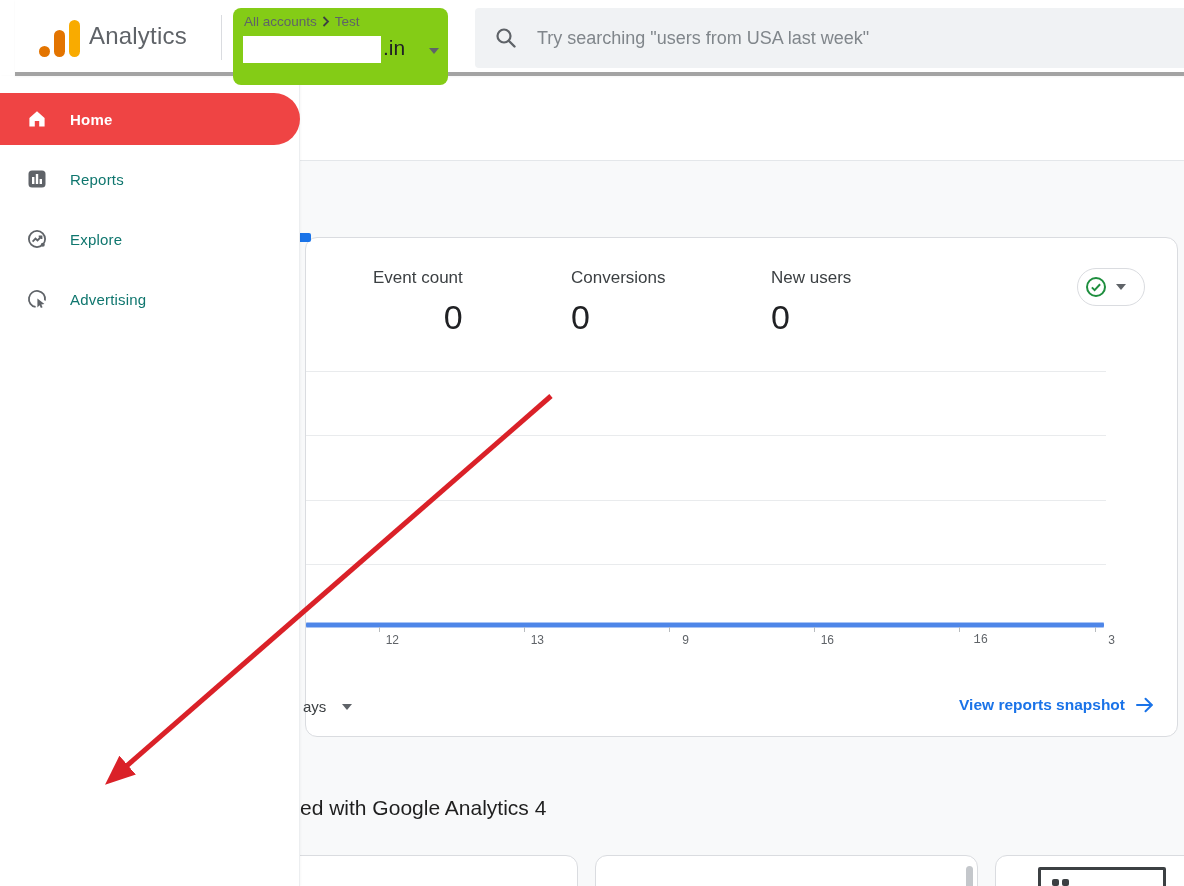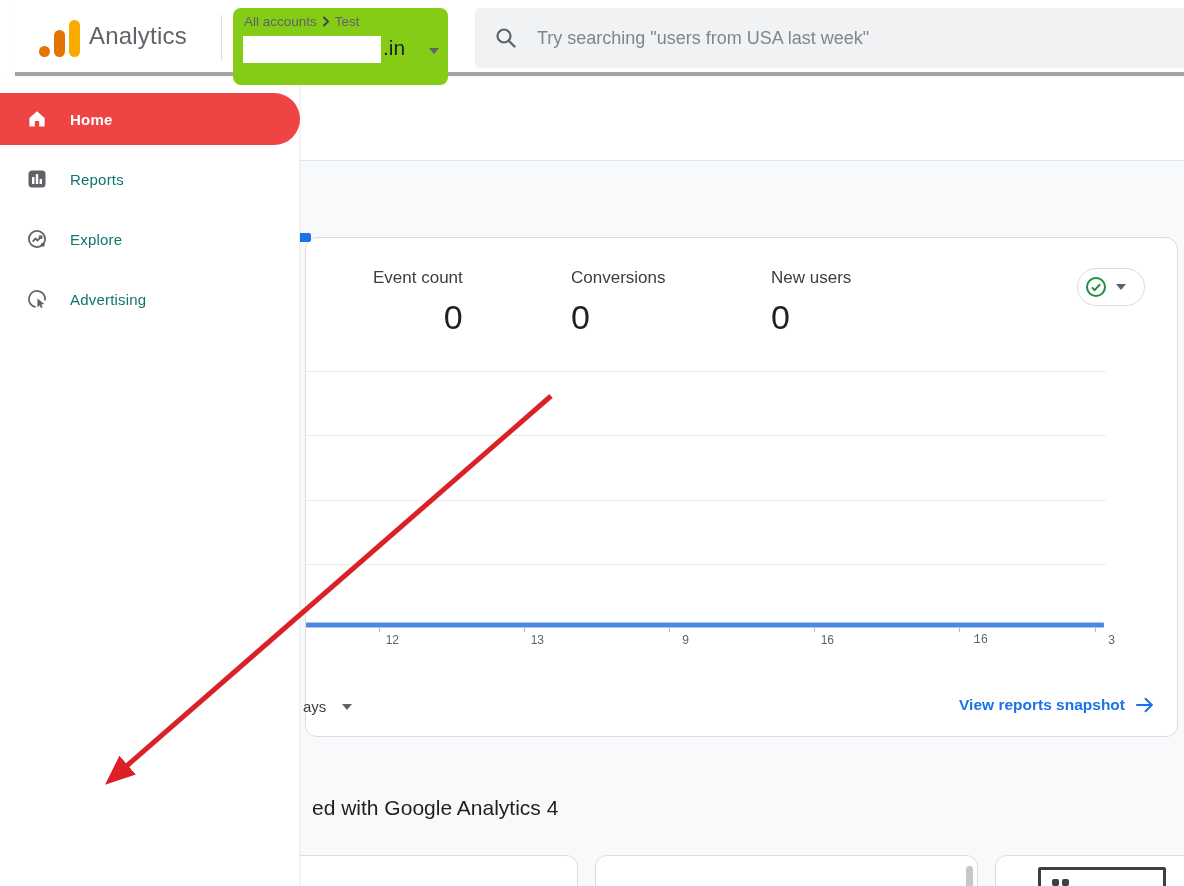--- a/index.html
+++ b/index.html
@@ -64,21 +64,21 @@
   .xtick{position:absolute;top:389px;width:1px;height:5px;background:#b8bcc0;}
   .xlabel{position:absolute;top:395px;width:40px;text-align:right;font-size:12px;color:#5f6368;}
 
   .card-footer-left{position:absolute;left:-3px;top:460px;display:flex;align-items:center;}
   .range-text{font-size:15px;color:#3c4043;}
   .range-caret{margin-left:16px;border-top-color:#5f6368;}
   .view-link{position:absolute;right:52px;top:458px;font-size:15.5px;font-weight:bold;color:#1a73e8;cursor:pointer;}
   .view-arrow{position:absolute;right:22px;top:458px;cursor:pointer;}
 
   
-  .section-heading{position:absolute;left:312px;top:796px;font-size:21px;color:#1f1f1f;z-index:3;white-space:nowrap;}
+  .section-heading{position:absolute;left:300px;top:796px;font-size:21px;color:#1f1f1f;z-index:3;white-space:nowrap;}
   .mini-card{position:absolute;top:855px;height:120px;background:#fff;border:1px solid #dadce0;border-radius:12px;z-index:3;}
   .scroll-thumb{position:absolute;left:966px;top:866px;width:7px;height:40px;background:#c4c7cb;border-radius:4px;z-index:4;}
   .illus-window{position:absolute;left:1038px;top:867px;width:128px;height:60px;background:#fff;
                 border:3px solid #3c4043;border-radius:2px;z-index:4;}
   .illus-dot{position:absolute;top:9px;width:7px;height:7px;background:#3c4043;border-radius:2px;}
 
   
   .arrow-overlay{position:absolute;left:0;top:0;width:1184px;height:886px;z-index:50;pointer-events:none;}
 </style>
 </head>

